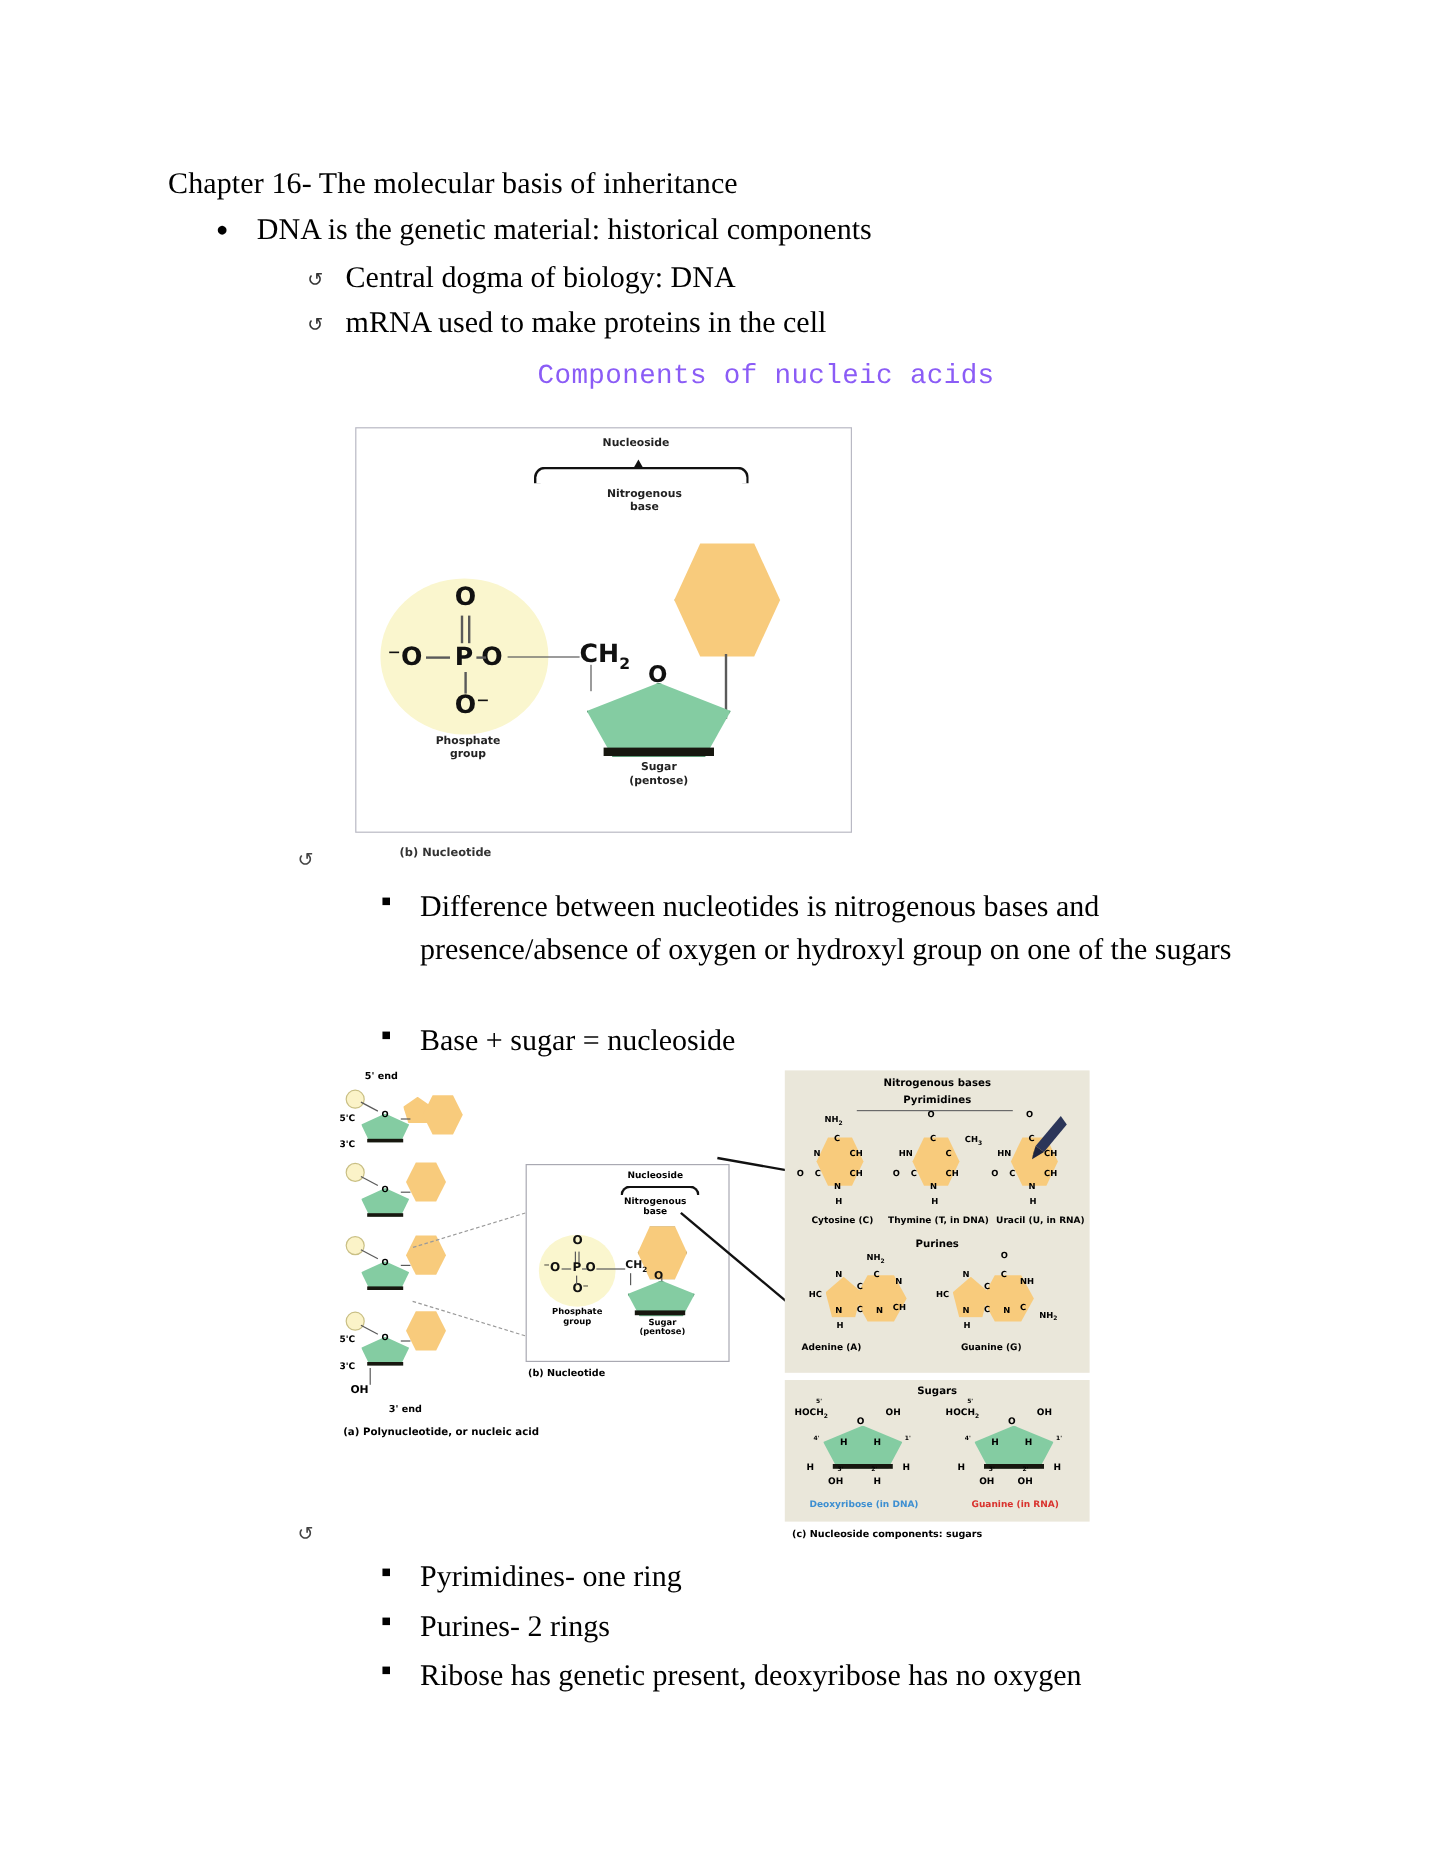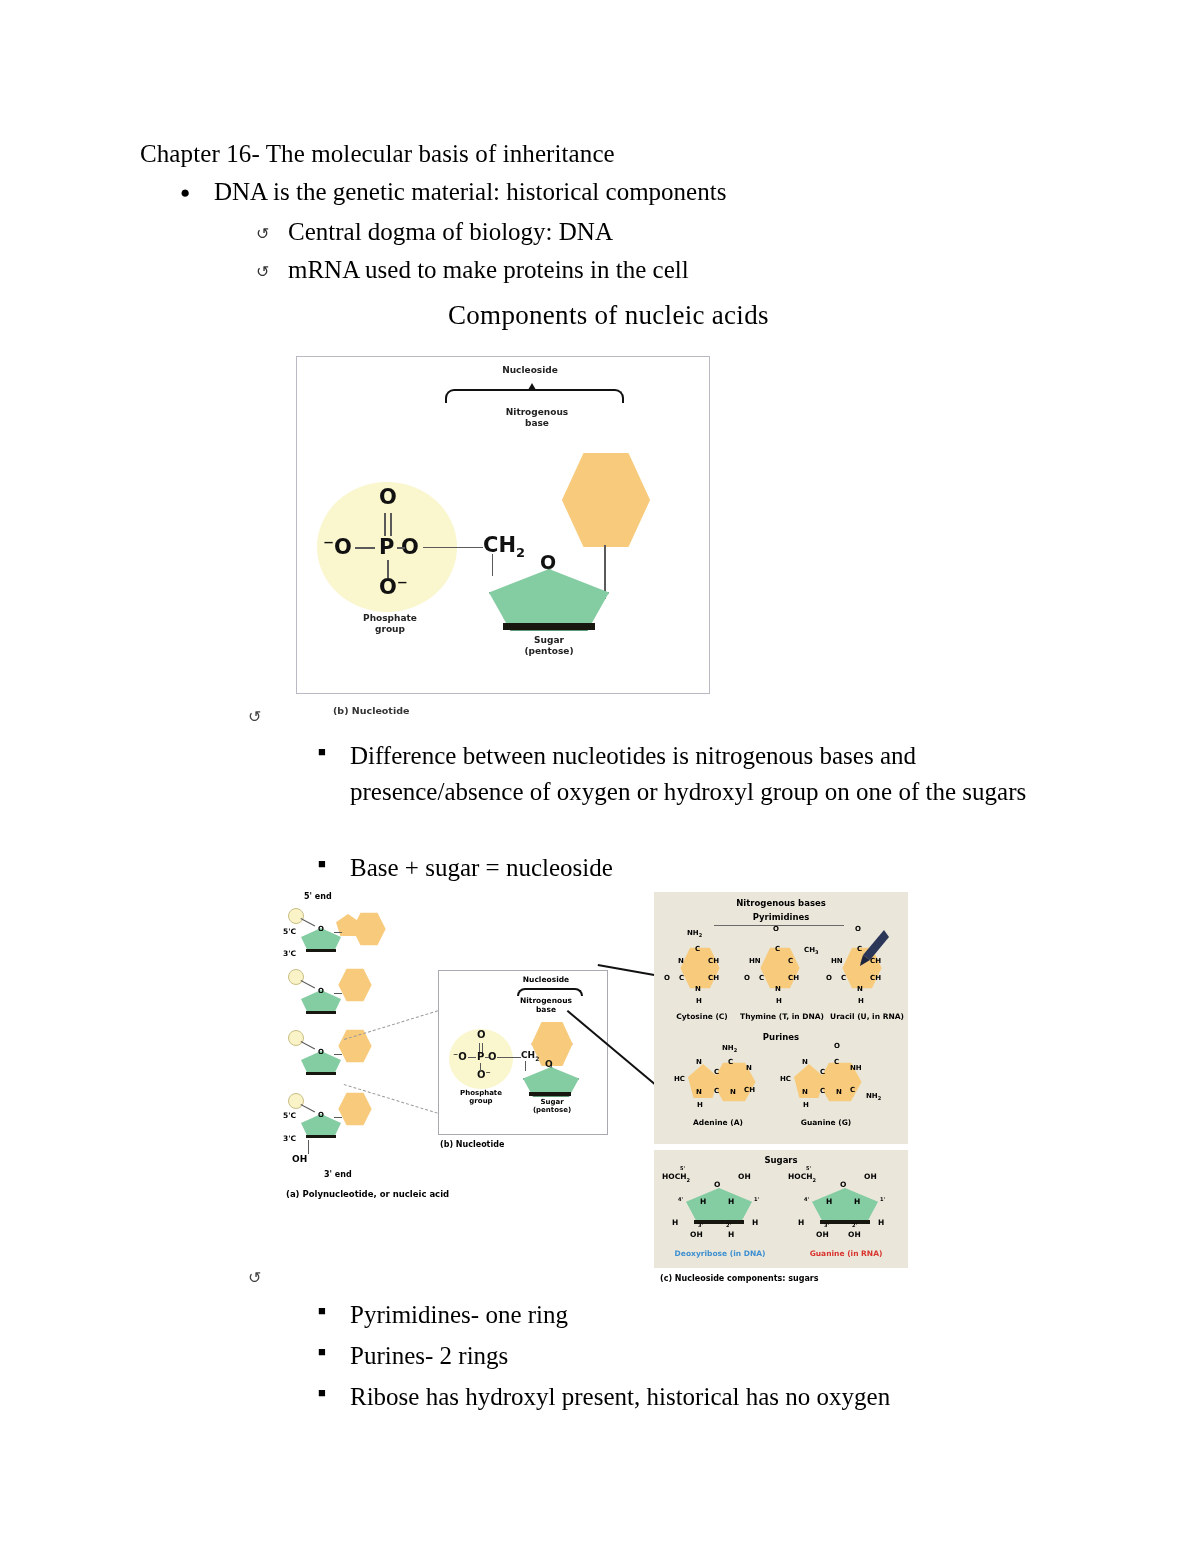--- a/index.html
+++ b/index.html
@@ -22,22 +22,22 @@
   .lvl3{position:absolute;left:318px;font-size:25px;}
   .lvl3 .bul{display:inline-block;width:32px;font-size:13px;vertical-align:4px;}
   .lvl3 .txt{display:inline-block;vertical-align:top;line-height:1.42;}
   .hollow-bullet{
     position:absolute;left:248px;font-size:16px;color:#444;
   }
 
   
   .fig1-title{
     position:absolute;left:448px;top:300px;
-    font-family:Liberation Serif, serif;
-    font-size:27px;color:#000000;letter-spacing:.3px;white-space:nowrap;
+    font-family:Liberation Mono, monospace;
+    font-size:23px;color:#8b5cf6;letter-spacing:.3px;white-space:nowrap;
   }
   .fig1-box{
     position:absolute;left:296px;top:356px;width:414px;height:338px;
     border:1.5px solid #b9b9c4;background:#fff;box-sizing:border-box;
   }
   .cap-b-1{
     position:absolute;left:333px;top:705px;
     font-family:"DejaVu Sans", sans-serif;font-size:9.5px;font-weight:bold;color:#333;
   }
 
@@ -131,21 +131,21 @@
 
   <div class="hollow-bullet" style="top:1268px;">↺</div>
 
   <div class="lvl3" style="top:1297px;">
     <span class="bul">■</span><span class="txt">Pyrimidines- one ring</span>
   </div>
   <div class="lvl3" style="top:1338px;">
     <span class="bul">■</span><span class="txt">Purines- 2 rings</span>
   </div>
   <div class="lvl3" style="top:1379px;">
-    <span class="bul">■</span><span class="txt">Ribose has hydroxyl present, historical has no oxygen</span>
+    <span class="bul">■</span><span class="txt">Ribose has genetic present, deoxyribose has no oxygen</span>
   </div>
 
   <div class="fig1-title">Components of nucleic acids</div>
 
   <div class="fig1-box">
 
     <div class="flab" style="left:168px;top:8px;width:130px;font-size:9px;">Nucleoside</div>
     <div class="brace" style="left:148px;top:32px;width:175px;height:12px;"></div>
     <div class="brace-tick" style="left:231px;top:26px;"></div>
 
@@ -327,21 +327,21 @@
       <div class="tiny" style="position:absolute;left:74px;top:166px;font-size:7px;">C</div>
       <div class="tiny" style="position:absolute;left:42px;top:166px;font-size:7px;">N</div>
       <div class="tiny" style="position:absolute;left:60px;top:176px;font-size:7px;">C</div>
       <div class="tiny" style="position:absolute;left:92px;top:172px;font-size:7px;">N</div>
       <div class="tiny" style="position:absolute;left:20px;top:183px;font-size:7px;">HC</div>
       <div class="tiny" style="position:absolute;left:60px;top:195px;font-size:7px;">C</div>
       <div class="tiny" style="position:absolute;left:90px;top:194px;font-size:7px;">CH</div>
       <div class="tiny" style="position:absolute;left:42px;top:196px;font-size:7px;">N</div>
       <div class="tiny" style="position:absolute;left:76px;top:196px;font-size:7px;">N</div>
       <div class="tiny" style="position:absolute;left:43px;top:209px;font-size:7px;">H</div>
-      <div class="tiny" style="position:absolute;left:14px;top:226px;width:100px;text-align:center;font-size:7.5px;">Adenine (A)</div>
+      <div class="tiny" style="position:absolute;left:14px;top:226px;width:100px;text-align:left;font-size:7.5px;">Adenine (A)</div>
 
       <div class="ring-pent" style="left:140px;top:172px;width:30px;height:34px;"></div>
       <div class="ring-hex" style="left:164px;top:170px;width:44px;height:40px;"></div>
       <div class="tiny" style="position:absolute;left:180px;top:150px;font-size:7px;">O</div>
       <div class="tiny" style="position:absolute;left:180px;top:166px;font-size:7px;">C</div>
       <div class="tiny" style="position:absolute;left:148px;top:166px;font-size:7px;">N</div>
       <div class="tiny" style="position:absolute;left:166px;top:176px;font-size:7px;">C</div>
       <div class="tiny" style="position:absolute;left:196px;top:172px;font-size:7px;">NH</div>
       <div class="tiny" style="position:absolute;left:126px;top:183px;font-size:7px;">HC</div>
       <div class="tiny" style="position:absolute;left:166px;top:195px;font-size:7px;">C</div>

